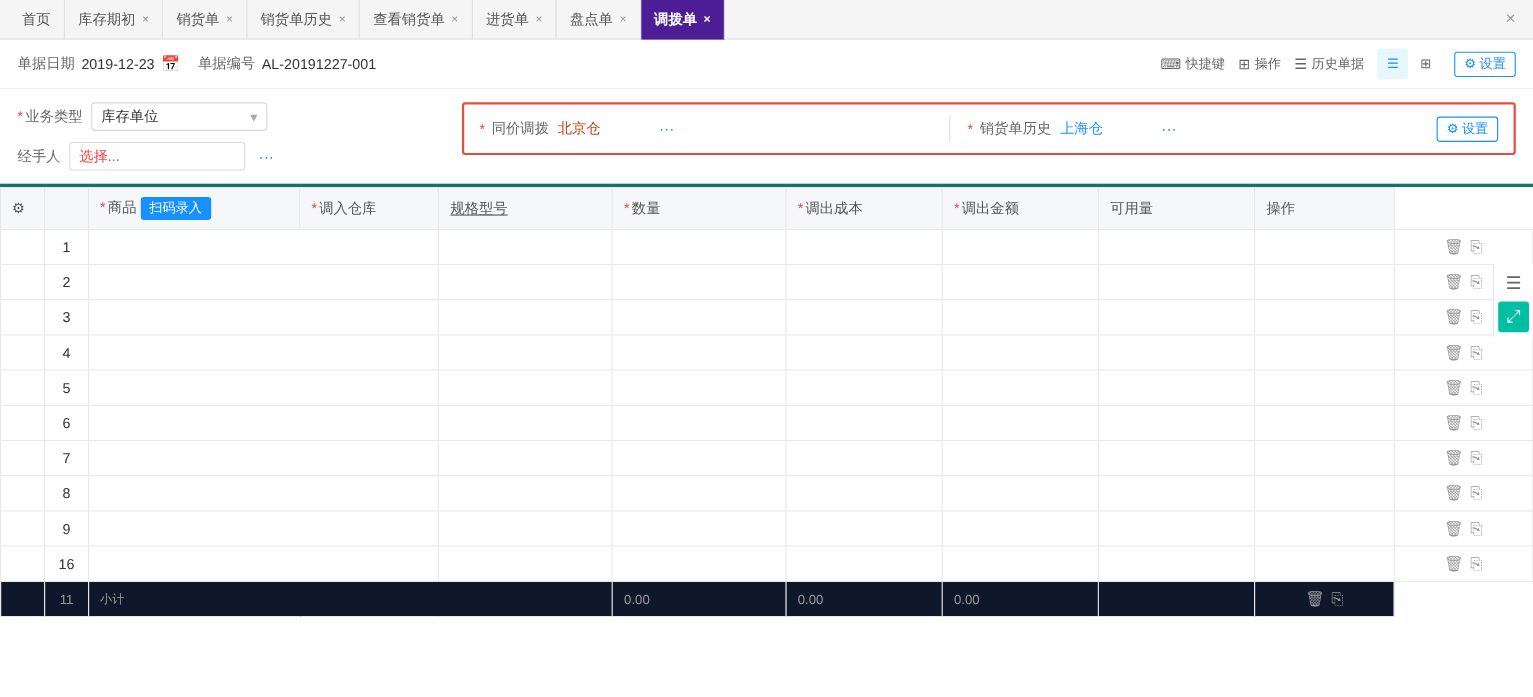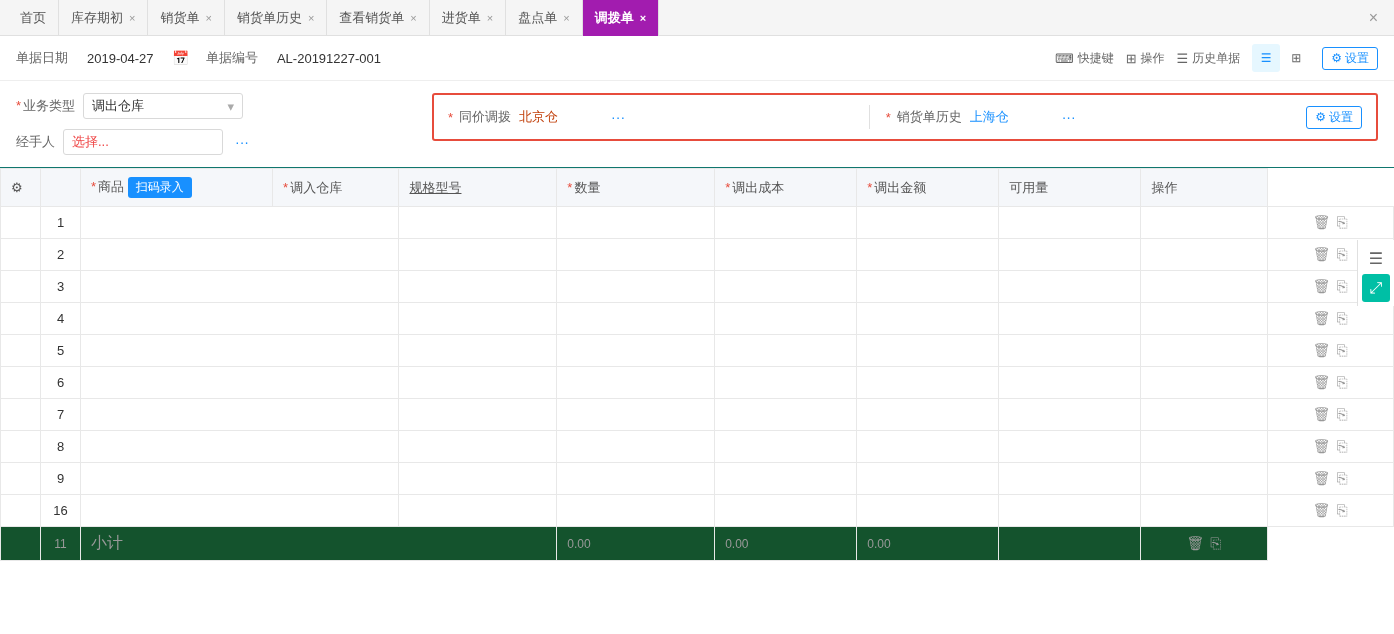--- a/index.html
+++ b/index.html
@@ -20,21 +20,21 @@
       padding: 0 12px;
       height: 36px;
       cursor: pointer;
       font-size: 13px;
       color: #555;
       border-right: 1px solid #e0e0e0;
       white-space: nowrap;
     }
     .tab-item:first-child { border-left: none; }
     .tab-item.active {
-      background: #a21caf;
+      background: #4c1d95;
       color: #fff;
       font-weight: bold;
     }
     .tab-close {
       margin-left: 6px;
       font-size: 11px;
       color: #999;
       cursor: pointer;
     }
     .tab-item.active .tab-close { color: #fff; }
@@ -50,21 +50,21 @@
     .toolbar {
       display: flex;
       align-items: center;
       padding: 8px 16px;
       border-bottom: 1px solid #eee;
       gap: 16px;
     }
     .toolbar-item {
       display: flex;
       align-items: center;
-      gap: 19px;
+      gap: 6px;
       font-size: 13px;
       color: #333;
     }
     .toolbar-label { color: #666; }
     .toolbar-value { color: #333; font-weight: 500; }
     .toolbar-right {
       margin-left: auto;
       display: flex;
       align-items: center;
       gap: 12px;
@@ -87,23 +87,23 @@
       cursor: pointer;
       font-size: 12px;
       display: flex;
       align-items: center;
       gap: 3px;
     }
 
     
     .form-area {
       padding: 12px 16px;
-      border-bottom: 1px solid #0f766e;
-      display: flex;
-      gap: 36px;
+      border-bottom: 3px solid #0f766e;
+      display: flex;
+      gap: 24px;
       align-items: flex-start;
     }
     .form-left {
       display: flex;
       flex-direction: column;
       gap: 10px;
       min-width: 380px;
     }
     .form-right {
       flex: 1;
@@ -225,21 +225,21 @@
       gap: 6px;
       justify-content: center;
     }
     .op-icon {
       cursor: pointer;
       color: #999;
       font-size: 14px;
     }
 
     .subtotal-row td {
-      background: #14532d;
+      background: #0f172a;
       font-size: 12px;
       color: #666;
     }
     .sidebar-icon {
       width: 28px;
       height: 28px;
       display: flex;
       align-items: center;
       justify-content: center;
       cursor: pointer;
@@ -283,21 +283,21 @@
   <div class="tab-item active">
     <span>调拨单</span>
     <span class="tab-close">×</span>
   </div>
   <span class="tab-bar-close">×</span>
 </div>
 
 <div class="toolbar">
   <div class="toolbar-item">
     <span class="toolbar-label">单据日期</span>
-    <span class="toolbar-value">2019-04-27</span>
+    <span class="toolbar-value">2019-12-23</span>
     <span class="calendar-icon">📅</span>
   </div>
   <div class="toolbar-item">
     <span class="toolbar-label">单据编号</span>
     <span class="toolbar-value">AL-20191227-001</span>
   </div>
   <div class="toolbar-right">
     <div class="toolbar-right-item">
       <span style="font-size:13px;">⌨</span>
       <span>快捷键</span>
@@ -322,21 +322,21 @@
 </div>
 
 <div class="form-area">
   <div class="form-left">
 
     <div class="form-field">
       <span class="field-label">
         <span class="required-star">*</span><span>业务类型</span>
       </span>
       <div class="field-select">
-        <span>调出仓库</span>
+        <span>库存单位</span>
         <span class="chevron" style="margin-left:auto;">▾</span>
       </div>
     </div>
 
     <div class="form-field">
       <span class="field-label">经手人</span>
       <div class="field-select">
         <span style="color:#ef4444;">选择...</span>
       </div>
       <span class="more-btn">···</span>
@@ -565,21 +565,21 @@
       <td class="col-ops">
         <div class="ops-icons">
           <span class="op-icon" title="删除">🗑</span>
           <span class="op-icon" title="复制">⎘</span>
         </div>
       </td>
     </tr>
         <tr class="subtotal-row">
       <td></td>
       <td class="row-num" style="color:#999;font-size:12px;">11</td>
-      <td style="color:#999;font-size:16px;" colspan="3">小计</td>
+      <td style="color:#999;font-size:11px;" colspan="3">小计</td>
       <td style="color:#999;font-size:12px;">0.00</td>
       <td style="color:#999;font-size:12px;">0.00</td>
       <td style="color:#999;font-size:12px;">0.00</td>
       <td></td>
       <td>
         <div class="ops-icons">
           <span class="op-icon" title="删除">🗑</span>
           <span class="op-icon" title="复制">⎘</span>
         </div>
       </td>

